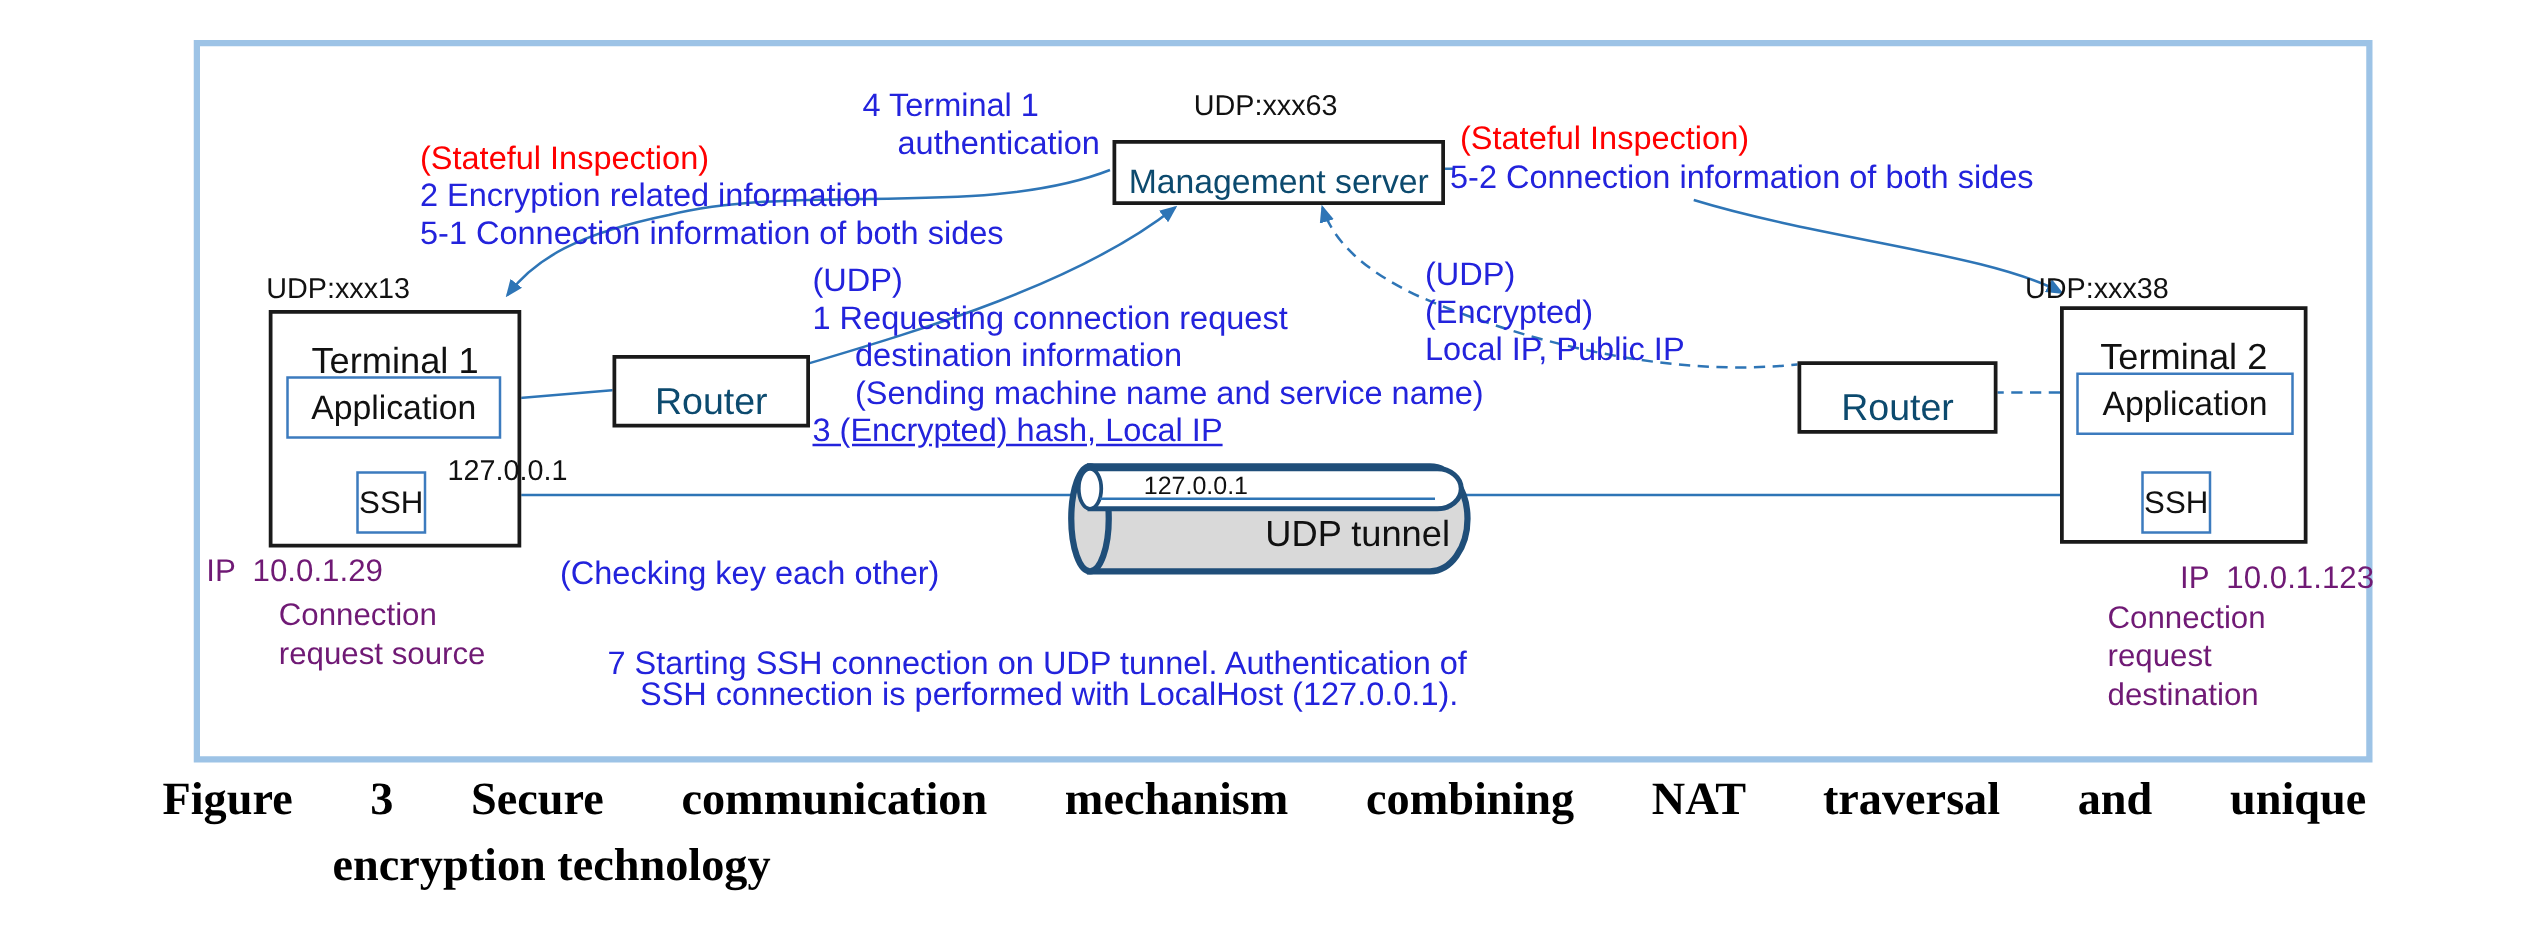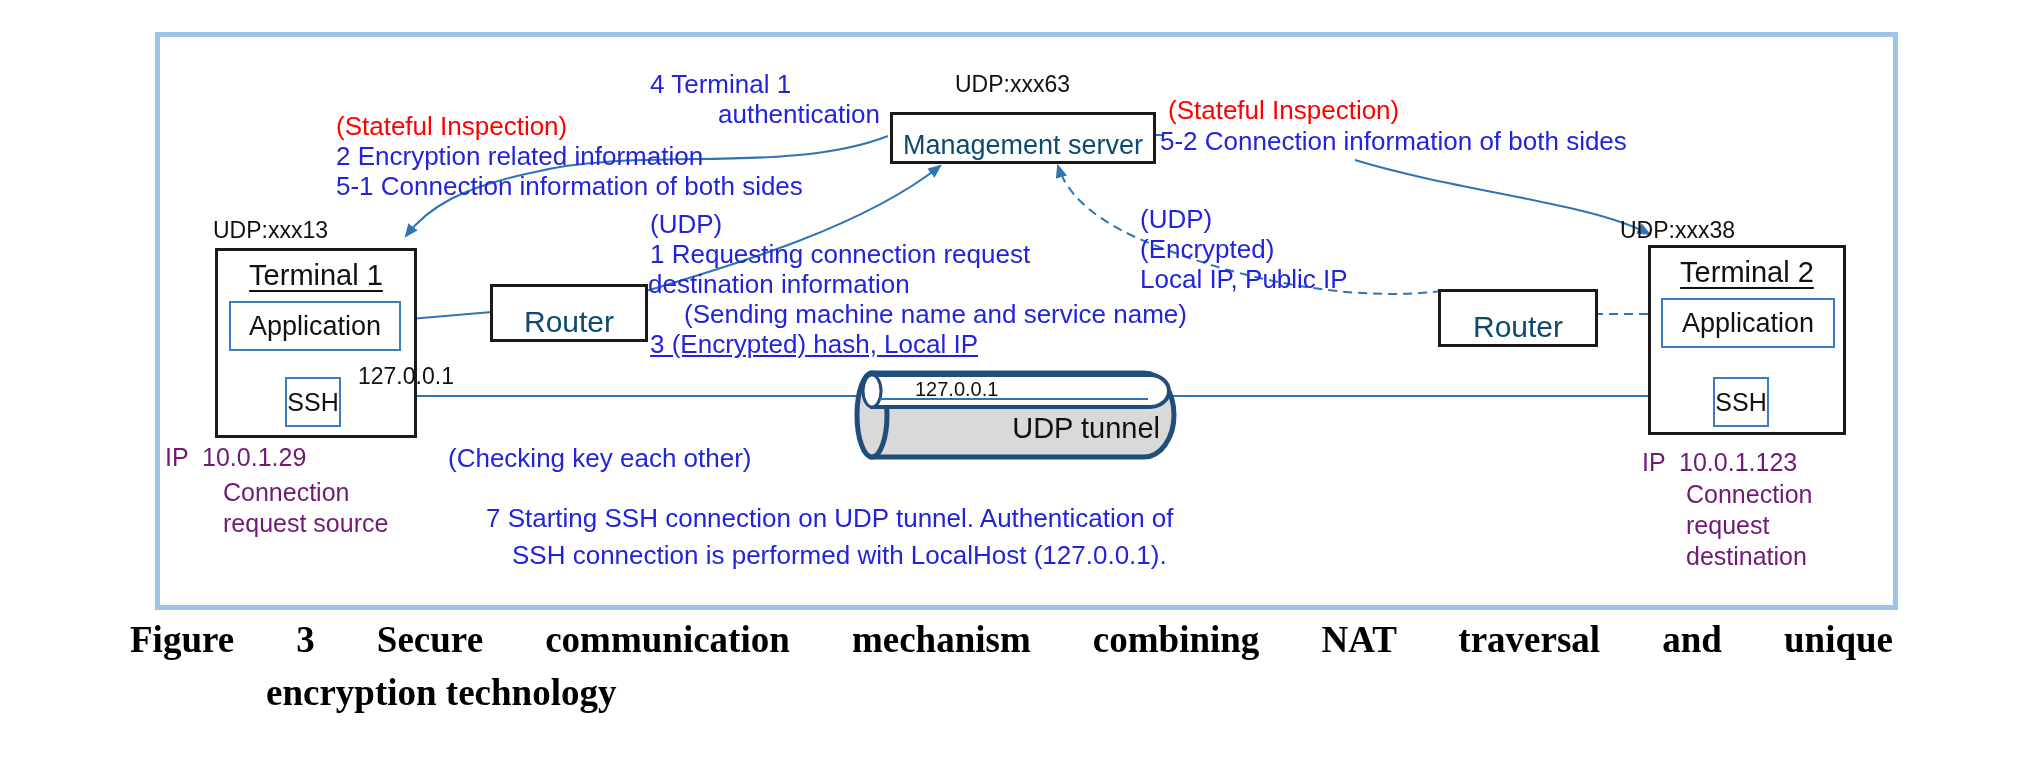--- a/index.html
+++ b/index.html
@@ -10,21 +10,21 @@
          border:5px solid #9DC3E6;background:transparent;}
   .t{position:absolute;white-space:pre;line-height:1.12;color:#111;}
   .blue{color:#2323DC;font-size:26px;}
   .red{color:#FF0000;font-size:26px;}
   .blk23{font-size:23px;color:#111;}
   .blk25{font-size:25px;color:#701a75;}
   .node{position:absolute;background:#fff;border:3px solid #1a1a1a;
         display:flex;align-items:flex-end;justify-content:center;color:#0c4a6e;}
   .bluebox{position:absolute;background:#fff;border:2px solid #3C7BBE;
         display:flex;align-items:center;justify-content:center;color:#111;}
-  .termtitle{position:absolute;left:0;right:0;top:8px;text-align:center;font-size:29px;
+  .termtitle{position:absolute;left:0;right:0;top:22px;text-align:center;font-size:29px;
         color:#111;text-decoration:underline;text-underline-offset:5px;}
   .terminal{position:absolute;background:#fff;border:3px solid #1a1a1a;}
   .caption{position:absolute;left:130px;top:618px;width:1763px;color:#000;
         font-family:Liberation Serif, serif;font-weight:700;font-size:37px;}
   .cap1{text-align:justify;text-align-last:justify;}
   .cap2{margin-top:10px;padding-left:136px;}
 </style>
 </head>
 <body>
 
@@ -95,51 +95,51 @@
   <div class="t blk23" style="left:1620px;top:218px;">UDP:xxx38</div>
   <div class="terminal" style="left:1648px;top:245px;width:192px;height:184px;">
     <div class="termtitle">Terminal 2</div>
     <div class="bluebox" style="left:10px;top:50px;width:170px;height:46px;font-size:27px;">
       <span>Application</span>
     </div>
     <div class="bluebox" style="left:62px;top:129px;width:52px;height:46px;font-size:25px;">
       <span>SSH</span>
     </div>
   </div>
-  <div class="t blk25" style="left:1642px;top:448px;">IP  10.0.1.123</div>
+  <div class="t blk25" style="left:1744px;top:448px;">IP  10.0.1.123</div>
   <div class="t blk25" style="left:1686px;top:480px;">Connection</div>
   <div class="t blk25" style="left:1686px;top:511px;">request</div>
   <div class="t blk25" style="left:1686px;top:542px;">destination</div>
 
   <div class="t" style="left:915px;top:378px;font-size:20px;">127.0.0.1</div>
   <div class="t" style="left:860px;top:412px;width:300px;text-align:right;font-size:29px;">UDP tunnel</div>
 
   <div class="t red" style="left:336px;top:112px;">(Stateful Inspection)</div>
   <div class="t blue" style="left:336px;top:142px;">2 Encryption related information</div>
   <div class="t blue" style="left:336px;top:172px;">5-1 Connection information of both sides</div>
 
-  <div class="t blue" style="left:650px;top:70px;">4 Terminal 1</div>
+  <div class="t blue" style="left:690px;top:70px;">4 Terminal 1</div>
   <div class="t blue" style="left:718px;top:100px;">authentication</div>
 
   <div class="t red" style="left:1168px;top:96px;">(Stateful Inspection)</div>
   <div class="t blue" style="left:1160px;top:127px;">5-2 Connection information of both sides</div>
 
   <div class="t blue" style="left:650px;top:210px;">(UDP)</div>
   <div class="t blue" style="left:650px;top:240px;">1 Requesting connection request</div>
-  <div class="t blue" style="left:648px;top:270px;text-align:center;">destination information</div>
+  <div class="t blue" style="left:684px;top:270px;text-align:center;">destination information</div>
   <div class="t blue" style="left:684px;top:300px;">(Sending machine name and service name)</div>
   <div class="t blue" style="left:650px;top:330px;text-decoration:underline;">3 (Encrypted) hash, Local IP</div>
 
   <div class="t blue" style="left:1140px;top:205px;">(UDP)</div>
   <div class="t blue" style="left:1140px;top:235px;">(Encrypted)</div>
   <div class="t blue" style="left:1140px;top:265px;">Local IP, Public IP</div>
 
   <div class="t blue" style="left:448px;top:444px;">(Checking key each other)</div>
 
-  <div class="t blue" style="left:486px;top:504px;">7 Starting SSH connection on UDP tunnel. Authentication of</div>
+  <div class="t blue" style="left:486px;top:516px;">7 Starting SSH connection on UDP tunnel. Authentication of</div>
   <div class="t blue" style="left:512px;top:541px;">SSH connection is performed with LocalHost (127.0.0.1).</div>
 
   <div class="caption">
     <div class="cap1">Figure 3 Secure communication mechanism combining NAT traversal and unique</div>
     <div class="cap2">encryption technology</div>
   </div>
 
 </div>
 
 </body></html>

